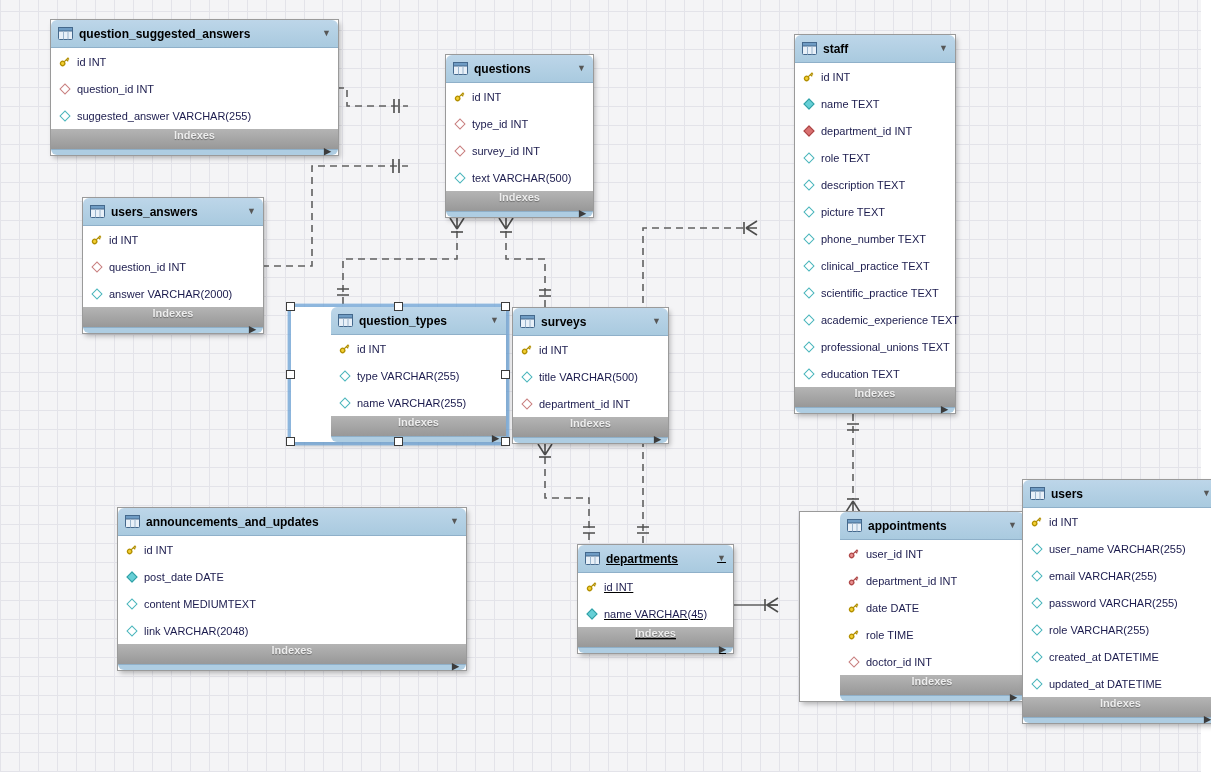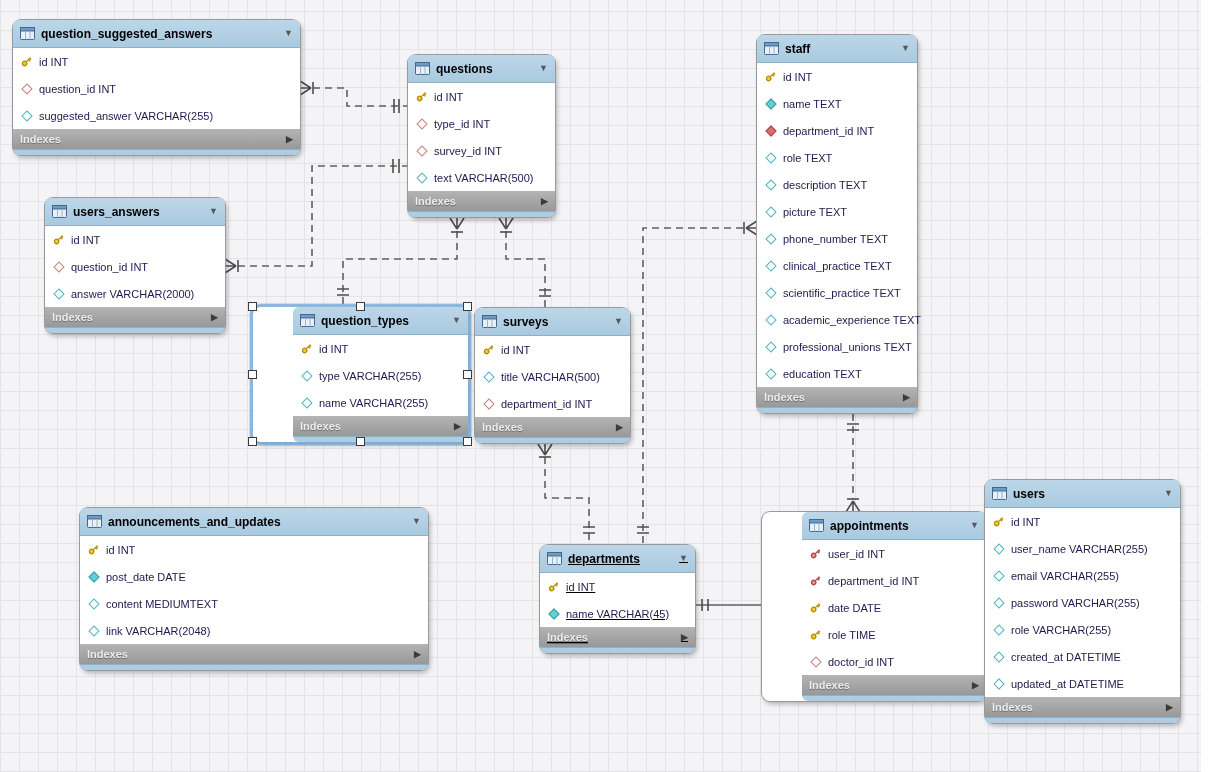--- a/index.html
+++ b/index.html
@@ -17,22 +17,23 @@
   }
   #right-margin{
     position:absolute;right:0;top:0;width:10px;height:772px;background:#ffffff;
   }
   #connector-layer{position:absolute;left:0;top:0;z-index:1;}
   .rel-line{fill:none;stroke:#606060;stroke-width:1.6;}
   .rel-line.dashed{stroke-dasharray:7 5;}
   .rel-term{fill:none;stroke:#4d4d4d;stroke-width:1.6;}
 
   .db-table{
-    position:absolute;z-index:2;background:#ffffff;border-radius:8px;
+    position:absolute;z-index:2;background:#ffffff;border-radius:0;
     box-shadow:0 0 0 1px #9a9a9a, 2px 3px 5px rgba(0,0,0,0.28);
+    margin-left:38px;
   }
   .db-table.selected{
     box-shadow:0 0 0 3px rgba(110,165,215,0.65), 0 0 0 4px rgba(110,165,215,0.3), 2px 3px 5px rgba(0,0,0,0.28);
   }
   .tbl-header{
     height:28px;box-sizing:border-box;display:flex;align-items:center;gap:6px;
     padding:0 7px;background:linear-gradient(180deg,#bdd6e9,#a9cadf);
     border-bottom:1px solid #8fb0c9;border-radius:6px 6px 0 0;
   }
   .tbl-name{font-size:12px;font-weight:bold;color:#000;white-space:nowrap;}
@@ -48,21 +49,21 @@
   .col-icon.fk::before,.col-icon.fk-notnull::before{
     content:'';position:absolute;left:3px;top:3px;width:6px;height:6px;transform:rotate(45deg);
   }
   .col-icon.col::before{background:#fff;border:1.5px solid #4ab6bc;}
   .col-icon.col-notnull::before{background:#66cfd6;border:1.5px solid #2f9ea4;}
   .col-icon.fk::before{background:#fff;border:1.5px solid #c97f7f;}
   .col-icon.fk-notnull::before{background:#d97070;border:1.5px solid #a84343;}
   .tbl-footer{
     height:20px;box-sizing:border-box;display:flex;align-items:center;gap:6px;padding:0 7px;
     background:linear-gradient(180deg,#b4b4b4,#989898);
-    font-size:11px;font-weight:bold;color:#ededed;text-shadow:0 1px 1px rgba(0,0,0,0.35);
+    font-size:11px;font-weight:bold;color:#ededed;text-shadow:0 1px 1px rgba(0,0,0,0.35);flex-direction:column;
   }
   .tbl-footer .arrow{margin-left:auto;font-size:9px;color:#3c3c3c;text-shadow:none;line-height:1;}
   .tbl-strip{height:6px;background:#aecde2;border-top:1px solid #8fb0c9;border-radius:0 0 6px 6px;box-sizing:border-box;}
   .handle{
     position:absolute;width:9px;height:9px;background:#fff;border:1px solid #3c3c3c;z-index:6;box-sizing:border-box;
   }
 </style>
 </head>
 <body>
 

